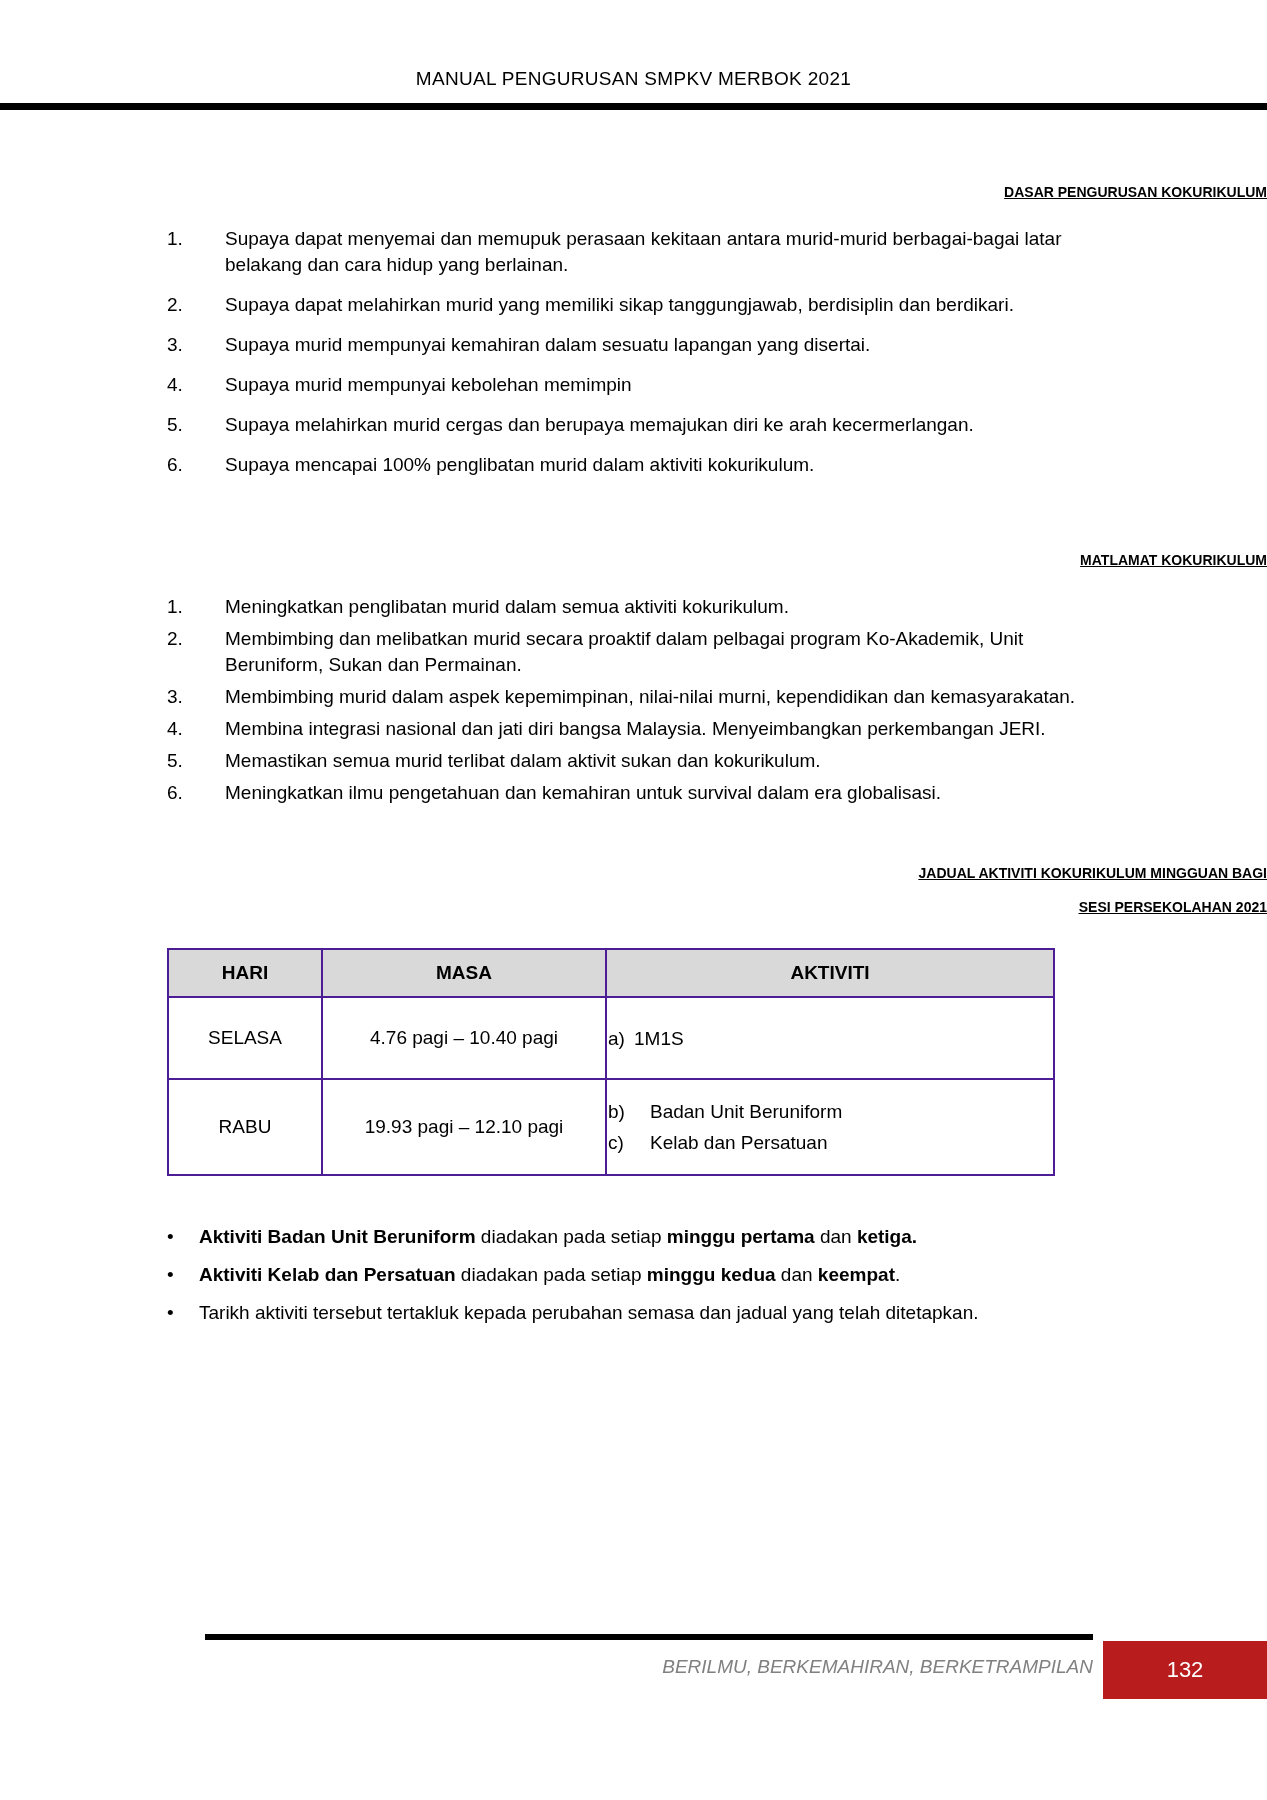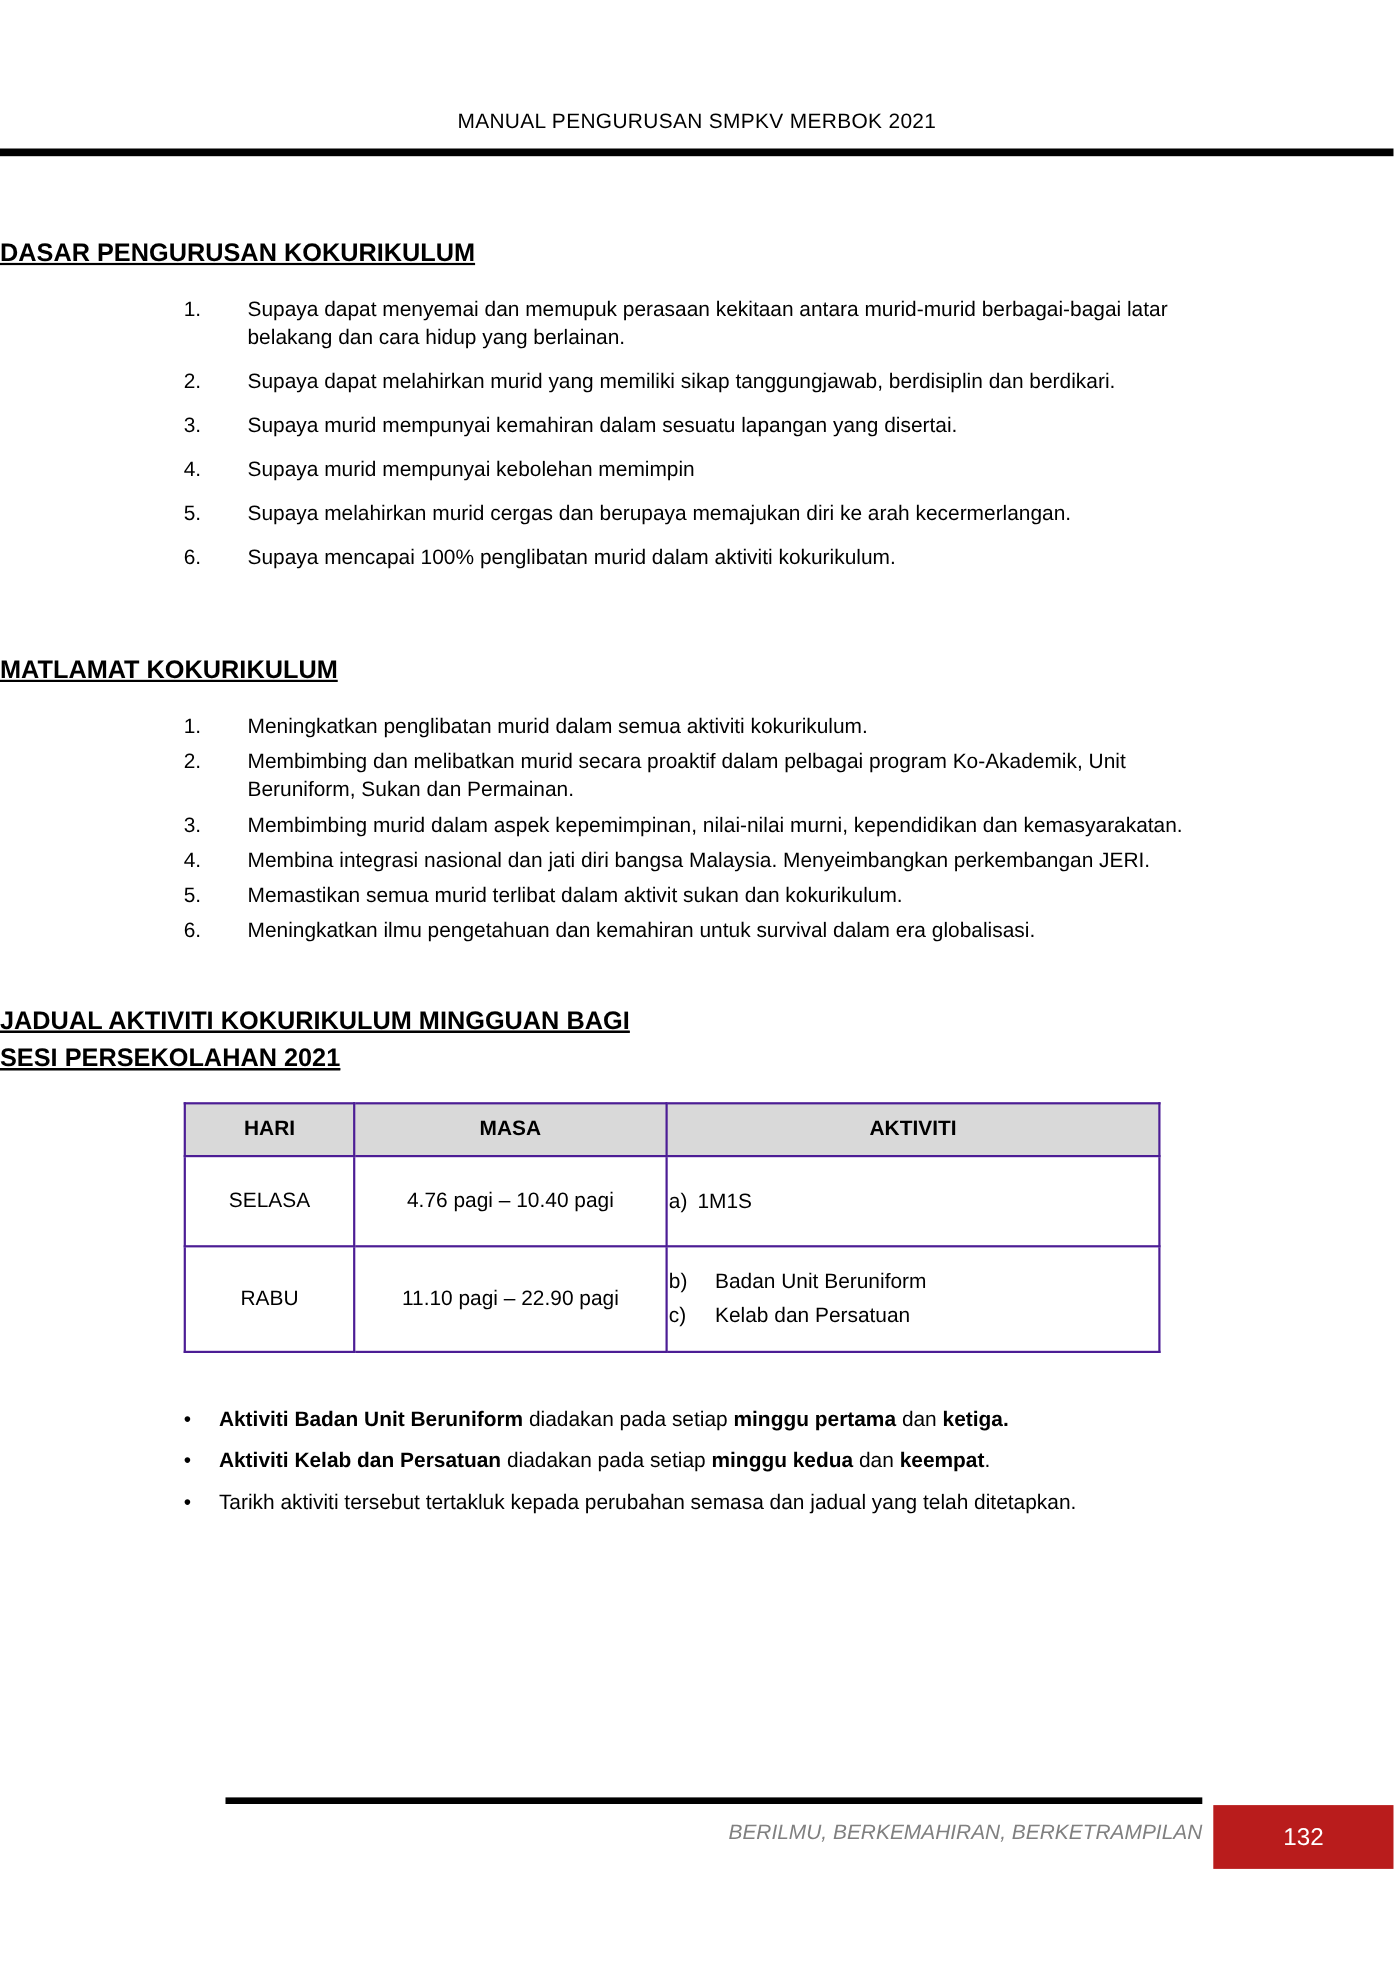--- a/index.html
+++ b/index.html
@@ -11,38 +11,38 @@
   .page {
     position: relative;
     width: 1267px;
     height: 1800px;
     background: #ffffff;
     overflow: hidden;
   }
 
   
   .doc-header {
-    padding-top: 100px;
+    padding-top: 68px;
     text-align: center;
     font-size: 19px;
     letter-spacing: 0.3px;
   }
   .rule-top {
     margin-top: 13px;
     height: 7px;
     background: #000000;
     width: 100%;
   }
 
   
   .sec-title {
-    text-align: left;
+    text-align: right;
     font-weight: bold;
     text-decoration: underline;
-    font-size: 23px;
+    font-size: 14px;
   }
   .t-dasar { margin-top: 74px; }
   .t-matlamat { margin-top: 74px; }
   .t-jadual { margin-top: 50px; line-height: 34px; }
   .t-jadual div { text-decoration: underline; }
 
   
   .num-list { margin: 26px 167px 0 167px; }
   .num-item {
     display: flex;
@@ -202,21 +202,21 @@
       <tbody>
         <tr class="r1">
           <td class="c-hari">SELASA</td>
           <td class="c-masa">4.76 pagi – 10.40 pagi</td>
           <td class="c-akt">
             <div class="akt-line"><span class="lbl sm">a)</span><span>1M1S</span></div>
           </td>
         </tr>
         <tr class="r2">
           <td class="c-hari">RABU</td>
-          <td class="c-masa">11.10 pagi – 22.90 pagi</td>
+          <td class="c-masa">19.93 pagi – 12.10 pagi</td>
           <td class="c-akt">
             <div class="akt-line"><span class="lbl">b)</span><span>Badan Unit Beruniform</span></div>
             <div class="akt-line"><span class="lbl">c)</span><span>Kelab dan Persatuan</span></div>
           </td>
         </tr>
       </tbody>
     </table>
   </div>
 
   <div class="notes">

